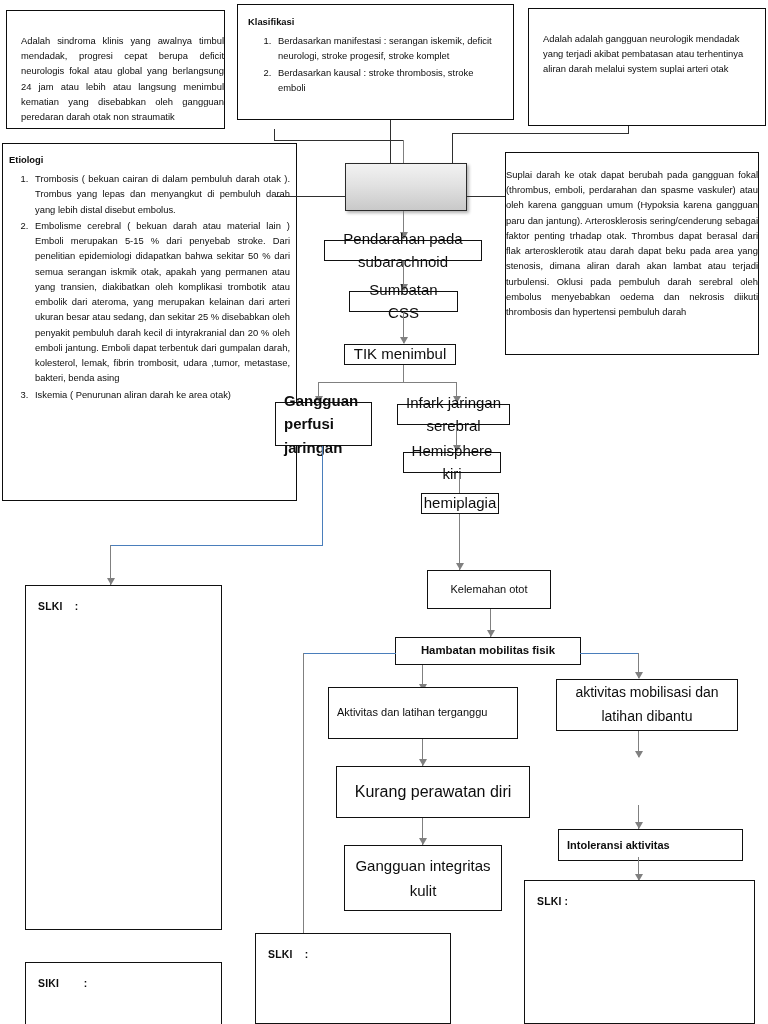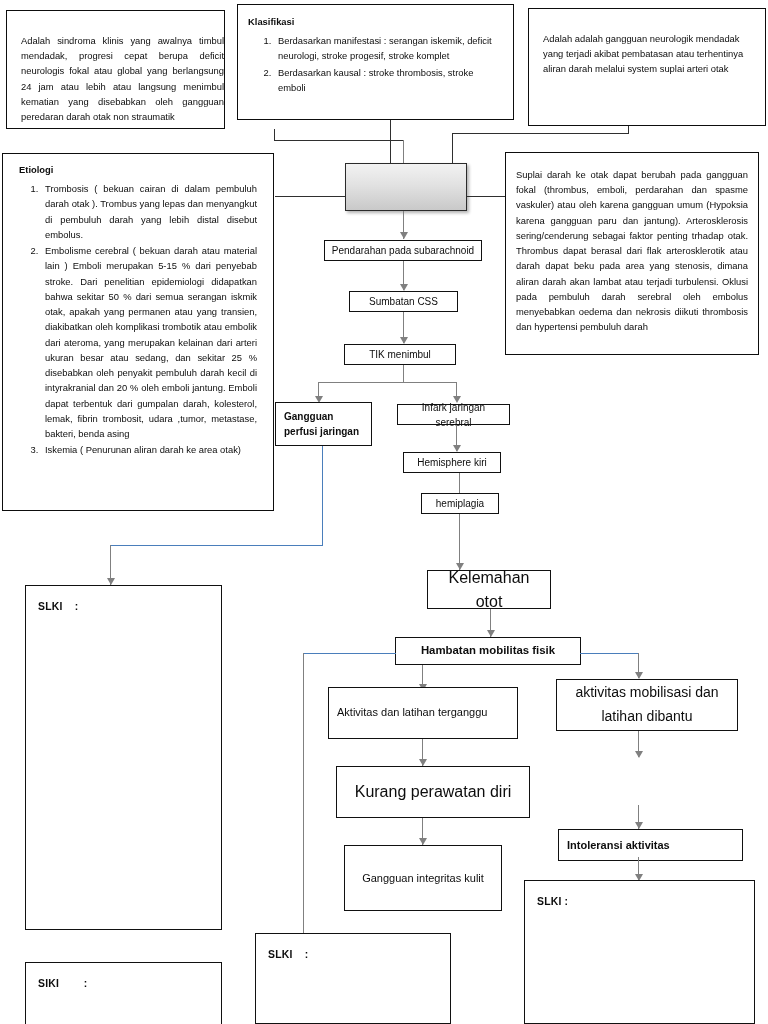--- a/index.html
+++ b/index.html
@@ -35,21 +35,21 @@
     margin: 0; padding: 0 0 0 26px;
     list-style-position: outside;
   }
   ol.numlist > li { margin-bottom: 1px; padding-left: 4px; }
 
   
   .node {
     position: absolute;
     border: 1.4px solid #111;
     background: #fff;
-    font-size: 10px;
+    font-size: 15px;
     display: flex;
     align-items: center;
     justify-content: center;
     text-align: center;
     padding: 2px 5px;
     line-height: 1.5;
   }
   .node.left { justify-content: flex-start; text-align: left; padding-left: 8px; }
   .node.bold { font-weight: bold; }
 
@@ -105,30 +105,30 @@
   </div>
 
   <div class="box" style="left:237px; top:4px; width:277px; height:116px; padding:9px 10px;">
     <span class="ttl">Klasifikasi</span>
     <ol class="numlist">
       <li>Berdasarkan manifestasi : serangan iskemik, deficit neurologi, stroke progesif, stroke komplet</li>
       <li>Berdasarkan kausal : stroke thrombosis, stroke emboli</li>
     </ol>
   </div>
 
-  <div class="box" style="left:2px; top:153px; width:272px; height:358px; padding:8px 16px;">
+  <div class="box" style="left:2px; top:143px; width:295px; height:358px; padding:8px 6px;">
     <span class="ttl">Etiologi</span>
     <ol class="numlist justified" style="padding-left:22px;">
       <li>Trombosis ( bekuan cairan di dalam pembuluh darah otak ). Trombus yang lepas dan  menyangkut di pembuluh darah yang lebih distal disebut embolus.</li>
       <li>Embolisme cerebral ( bekuan darah atau material lain ) Emboli merupakan 5-15 % dari penyebab stroke. Dari penelitian epidemiologi didapatkan bahwa sekitar 50 % dari semua serangan iskmik otak, apakah yang permanen atau yang transien, diakibatkan oleh komplikasi trombotik atau embolik dari ateroma, yang merupakan kelainan dari arteri ukuran besar atau sedang, dan sekitar 25 % disebabkan oleh penyakit pembuluh darah kecil di intyrakranial dan 20 % oleh emboli jantung. Emboli dapat terbentuk dari gumpalan darah, kolesterol, lemak, fibrin trombosit, udara ,tumor, metastase, bakteri, benda asing</li>
       <li style="text-align:left;">Iskemia ( Penurunan aliran darah ke area otak)</li>
     </ol>
   </div>
 
-  <div class="box justified" style="left:505px; top:152px; width:254px; height:203px; padding:14px 10px;">
+  <div class="box justified" style="left:505px; top:152px; width:254px; height:203px; padding:14px 0;">
     <span>Suplai darah ke otak dapat berubah pada gangguan fokal (thrombus, emboli, perdarahan dan spasme vaskuler) atau oleh karena gangguan umum (Hypoksia karena gangguan paru dan jantung). Arterosklerosis sering/cenderung sebagai faktor penting trhadap otak. Thrombus dapat berasal dari flak arterosklerotik atau darah dapat beku pada area yang stenosis, dimana aliran darah akan lambat atau terjadi turbulensi. Oklusi pada pembuluh darah serebral oleh embolus menyebabkan oedema dan nekrosis diikuti thrombosis dan hypertensi pembuluh darah</span>
   </div>
 
   <div class="ln v dark" style="left:274px; top:129px; height:12px;"></div>
   <div class="ln h dark" style="left:274px; top:140px; width:130px;"></div>
   <div class="ln v" style="left:403px; top:140px; height:24px;"></div>
 
   <div class="ln v dark" style="left:390px; top:120px; height:44px;"></div>
 
   <div class="ln v dark" style="left:628px; top:126px; height:8px;"></div>
@@ -191,21 +191,21 @@
   </div>
 
   <div class="ln v" style="left:459px; top:514px; height:56px;"></div>
   <div class="arrow" style="left:455.5px; top:563px;"></div>
 
   <div class="ln blue v" style="left:322px; top:446px; height:100px;"></div>
   <div class="ln blue h" style="left:110px; top:545px; width:213px;"></div>
   <div class="ln v" style="left:110px; top:545px; height:40px;"></div>
   <div class="arrow" style="left:106.5px; top:578px;"></div>
 
-  <div class="node" style="left:427px; top:570px; width:124px; height:39px; font-size:16px;">
+  <div class="node" style="left:427px; top:570px; width:124px; height:39px; font-size:11px;">
     <span>Kelemahan otot</span>
   </div>
 
   <div class="ln v" style="left:490px; top:609px; height:28px;"></div>
   <div class="arrow" style="left:486.5px; top:630px;"></div>
 
   <div class="node bold" style="left:395px; top:637px; width:186px; height:28px; font-size:11.4px;">
     <span>Hambatan mobilitas fisik</span>
   </div>
 
@@ -227,21 +227,21 @@
   <div class="ln v" style="left:422px; top:739px; height:27px;"></div>
   <div class="arrow" style="left:418.5px; top:759px;"></div>
 
   <div class="node" style="left:336px; top:766px; width:194px; height:52px; font-size:16px;">
     <span>Kurang perawatan diri</span>
   </div>
 
   <div class="ln v" style="left:422px; top:818px; height:27px;"></div>
   <div class="arrow" style="left:418.5px; top:838px;"></div>
 
-  <div class="node" style="left:344px; top:845px; width:158px; height:66px; font-size:11px; line-height:1.7;">
+  <div class="node" style="left:344px; top:845px; width:158px; height:66px; font-size:15px; line-height:1.7;">
     <span>Gangguan integritas kulit</span>
   </div>
 
   <div class="node" style="left:556px; top:679px; width:182px; height:52px; font-size:14px; line-height:1.7;">
     <span>aktivitas mobilisasi dan latihan dibantu</span>
   </div>
 
   <div class="ln v" style="left:638px; top:731px; height:26px;"></div>
   <div class="arrow" style="left:634.5px; top:751px;"></div>
 

